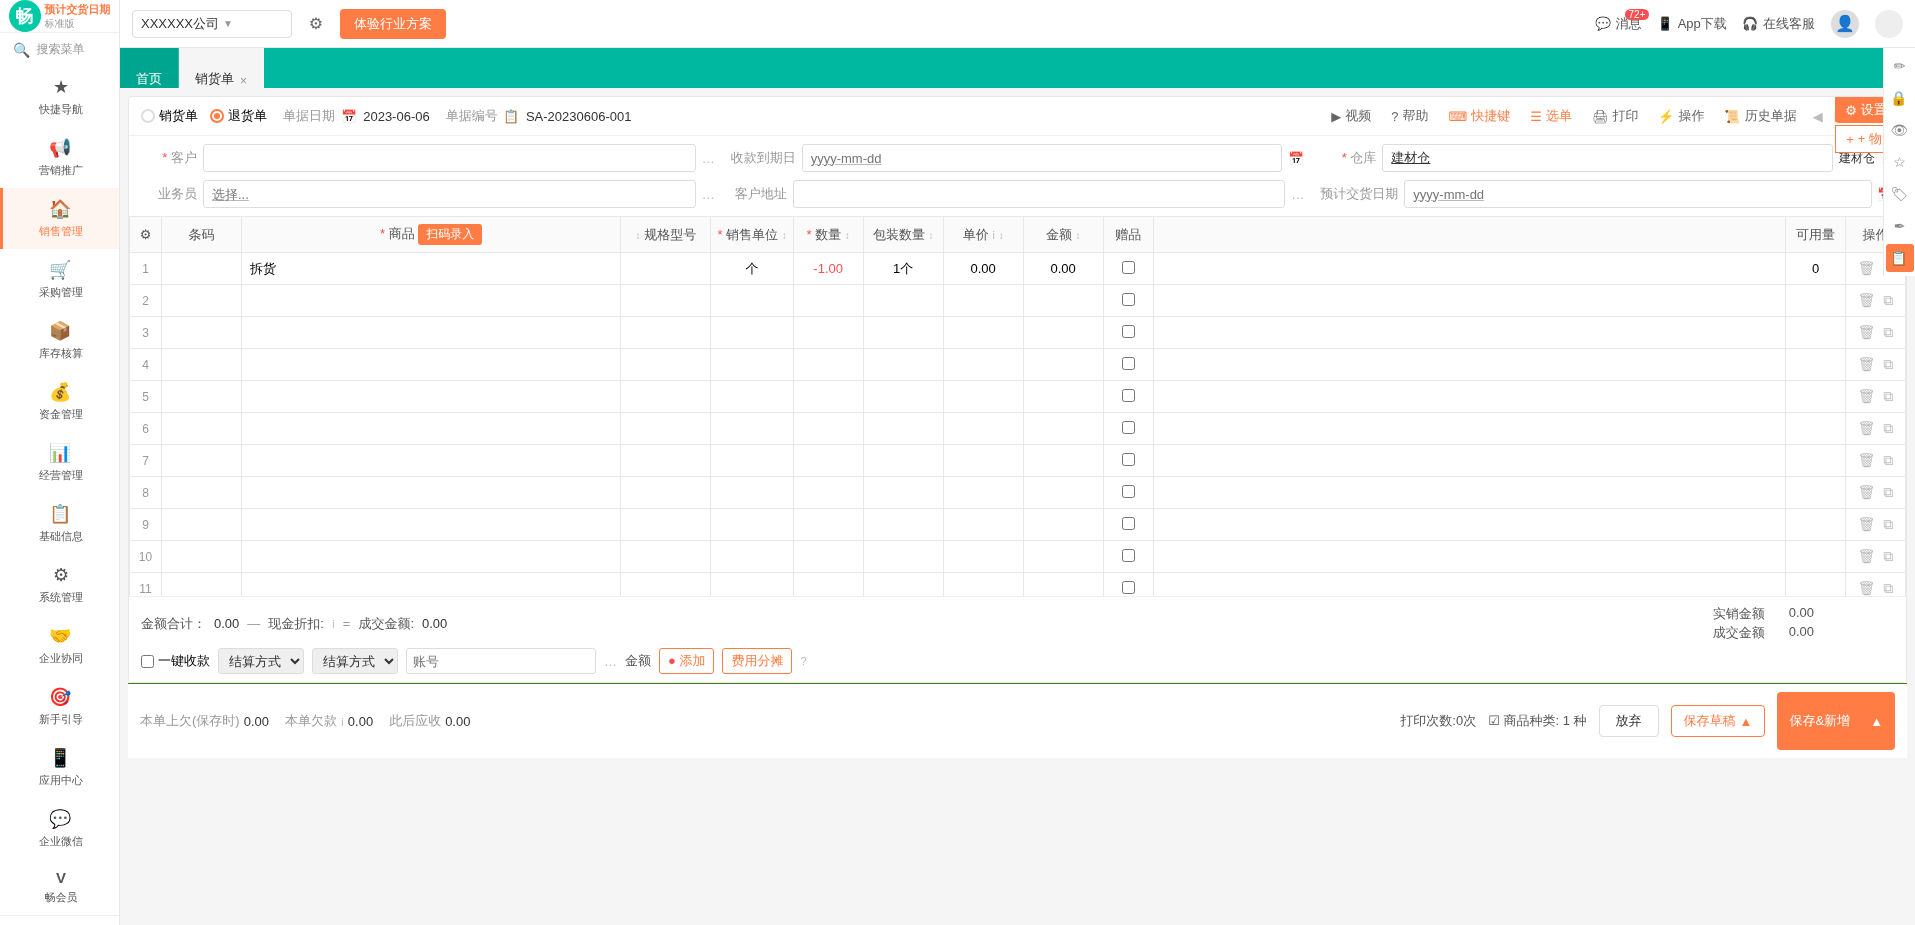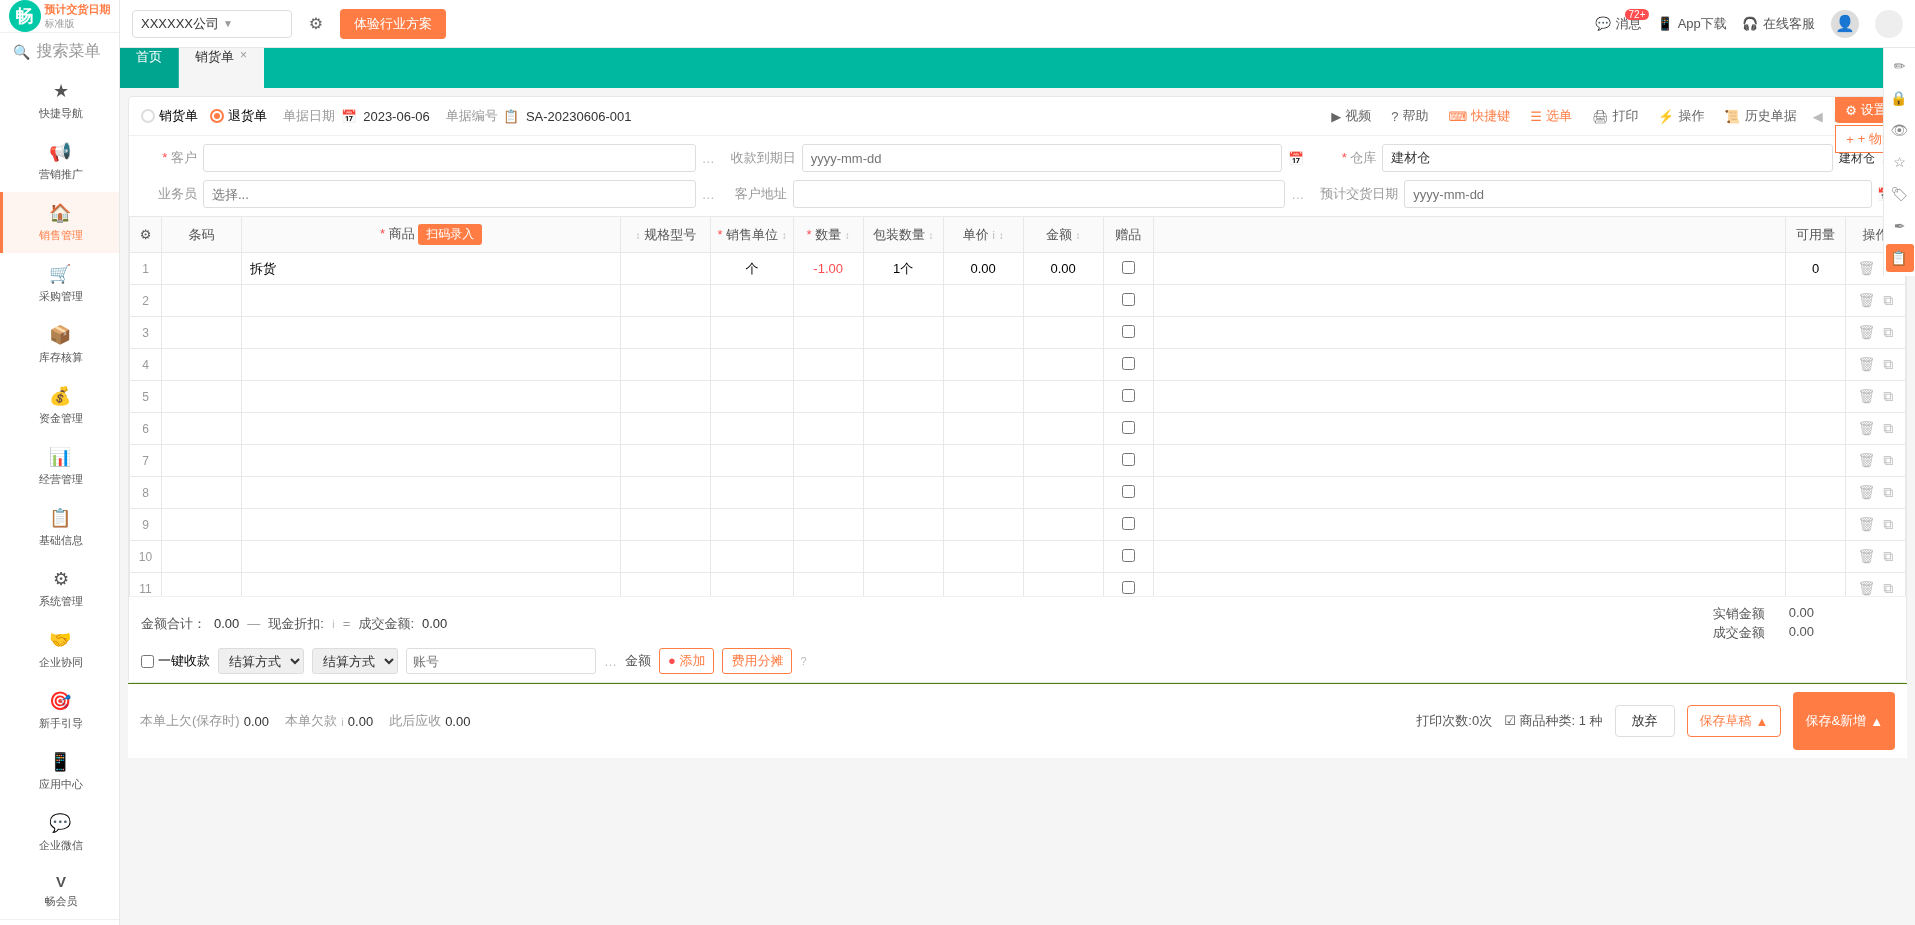--- a/index.html
+++ b/index.html
@@ -61,21 +61,21 @@
     
     .nav-tabs {
       height: 40px;
       background: #00b8a0;
       display: flex;
       align-items: center;
       padding: 0 0;
     }
     .nav-tab {
       height: 40px;
-      display: flex; align-items: flex-start; justify-content: center;
+      display: flex; align-items: flex-end; justify-content: center;
       padding: 0 16px;
       cursor: pointer; color: white; font-size: 14px;
       border-right: 1px solid rgba(255,255,255,0.2);
       gap: 6px;
     }
     .nav-tab.active {
       background: #f5f5f5; color: #333;
     }
     .nav-tab.home { background: rgba(0,0,0,0.1); }
     .close-tab { font-size: 12px; cursor: pointer; color: #999; }
@@ -129,21 +129,21 @@
       display: grid;
       grid-template-columns: 1fr 1fr 1fr;
       gap: 8px 16px;
     }
     .field-row { display: flex; align-items: center; gap: 6px; }
     .field-label { color: #999; white-space: nowrap; min-width: 56px; text-align: right; }
     .field-label.required::before { content: '* '; color: #ff4d4f; }
     .field-input {
       flex: 1; height: 28px; border: 1px solid #ddd;
       border-radius: 3px; padding: 0 8px; color: #333;
-      background: #fff; outline: none;
+      background: #fff; outline: none; text-decoration: underline;
     }
     .field-input.placeholder-text { color: #bbb; }
     .field-suffix { color: #bbb; cursor: pointer; }
     .field-icon { color: #bbb; cursor: pointer; }
 
     .remark-row {
       padding: 4px 12px 8px;
       display: flex; align-items: center; gap: 6px;
     }
 
@@ -234,21 +234,21 @@
       border-radius: 4px; padding: 6px 16px; cursor: pointer;
     }
     .save-draft-btn {
       border: 1px solid #ff7d45; background: #fff; color: #ff7d45;
       border-radius: 4px; padding: 6px 12px; cursor: pointer;
       display: flex; align-items: center; gap: 4px;
     }
     .save-new-btn {
       background: #ff7d45; color: white; border: none;
       border-radius: 4px; padding: 20px 12px; cursor: pointer;
-      display: flex; align-items: center; gap: 4px;
+      display: flex; align-items: center; gap: 20px;
     }
     .summary-line { display: flex; justify-content: space-between; gap: 24px; color: #555; }
 
     
     .sidebar {
       position: fixed;
       left: 0; top: 0;
       width: 120px; height: 925px;
       background: #fff;
       border-right: 1px solid #e8e8e8;
@@ -337,21 +337,21 @@
 <div class="sidebar">
   <div class="sidebar-logo">
     <div class="logo-icon">畅</div>
     <div>
       <div style="font-size:11px;font-weight:bold;color:#ff7d45;">预计交货日期</div>
       <div style="font-size:10px;color:#999;">标准版</div>
     </div>
   </div>
   <div class="sidebar-item" style="flex-direction:row;padding:8px 10px;gap:6px;">
     <span style="color:#999;font-size:14px;">🔍</span>
-    <span style="color:#999;font-size:16px;">搜索菜单</span>
+    <span style="color:#999;font-size:12px;">搜索菜单</span>
   </div>
   <div class="sidebar-item">
     <span class="sidebar-icon">★</span>
     <span class="sidebar-label">快捷导航</span>
   </div>
   <div class="sidebar-item">
     <span class="sidebar-icon">📢</span>
     <span class="sidebar-label">营销推广</span>
   </div>
   <div class="sidebar-item active">

